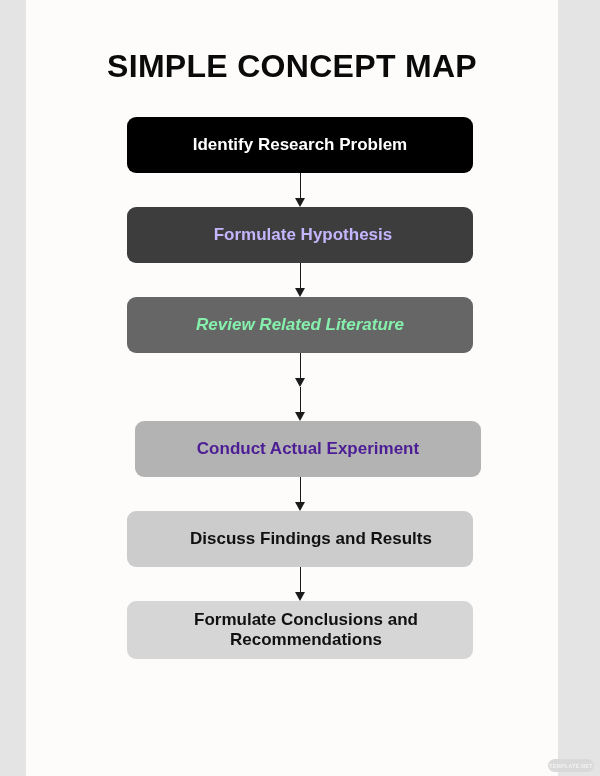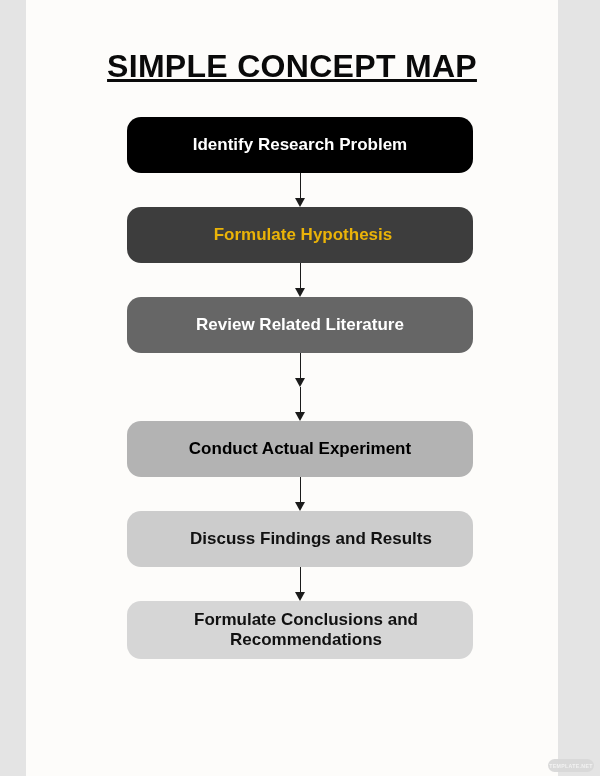--- a/index.html
+++ b/index.html
@@ -62,21 +62,21 @@
     left: 127px;
     top: 117px;
     width: 346px;
   }
 
   .node {
     position: relative;
     box-sizing: border-box;
     width: 346px;
     height: 56px;
-    border-radius: 14px;
+    border-radius: 9px;
     display: flex;
     align-items: center;
     justify-content: center;
     text-align: center;
     font-size: 17px;
     font-weight: bold;
     line-height: 20px;
     padding: 2px 14px;
   }
   .node.tall {
@@ -136,58 +136,58 @@
 </style>
 </head>
 <body>
 
 <div id="root">
 
   <div class="gutter gutter-left" style="background: rgb(228, 228, 228);"></div>
   <div class="page-sheet" style="background: rgb(253, 252, 250);"></div>
   <div class="gutter gutter-right" style="background: rgb(228, 228, 228);"></div>
 
-  <div class="map-title" style="color: rgb(10, 10, 10); text-decoration: underline;">SIMPLE CONCEPT MAP</div>
+  <div class="map-title" style="color: rgb(10, 10, 10);">SIMPLE CONCEPT MAP</div>
 
   <div class="flow">
 
     <div class="node" id="node-1" style="background: rgb(0, 0, 0); color: rgb(255, 255, 255);">
       <span class="node-label">Identify Research Problem</span>
     </div>
 
     <div class="connector">
       <div class="stem" style="background: rgb(27, 27, 27);"></div>
       <div class="head" style="border-top-color: rgb(27, 27, 27);"></div>
     </div>
 
-    <div class="node" id="node-2" style="background: rgb(61, 61, 61); color: #eab308; padding-left: 20px;">
+    <div class="node" id="node-2" style="background: rgb(61, 61, 61); color: #c4b5fd; padding-left: 20px;">
       <span class="node-label">Formulate Hypothesis</span>
     </div>
 
     <div class="connector">
       <div class="stem" style="background: rgb(27, 27, 27);"></div>
       <div class="head" style="border-top-color: rgb(27, 27, 27);"></div>
     </div>
 
-    <div class="node" id="node-3" style="background: rgb(102, 102, 102); color: #ffffff;">
+    <div class="node" id="node-3" style="background: rgb(102, 102, 102); color: #86efac; font-style: italic;">
       <span class="node-label">Review Related Literature</span>
     </div>
 
     <div class="connector">
       <div class="stem" style="background: rgb(27, 27, 27);"></div>
       <div class="head" style="border-top-color: rgb(27, 27, 27);"></div>
     </div>
 
 
     <div class="connector">
       <div class="stem" style="background: rgb(27, 27, 27);"></div>
       <div class="head" style="border-top-color: rgb(27, 27, 27);"></div>
     </div>
 
-    <div class="node" id="node-5" style="background: rgb(179, 179, 179); color: #000000;">
+    <div class="node" id="node-5" style="background: rgb(179, 179, 179); color: #4c1d95; margin-left: 8px;">
       <span class="node-label">Conduct Actual Experiment</span>
     </div>
 
     <div class="connector">
       <div class="stem" style="background: rgb(27, 27, 27);"></div>
       <div class="head" style="border-top-color: rgb(27, 27, 27);"></div>
     </div>
 
     <div class="node" id="node-6" style="background: rgb(204, 204, 204); color: rgb(17, 17, 17); padding-left: 36px;">
       <span class="node-label">Discuss Findings and Results</span>

